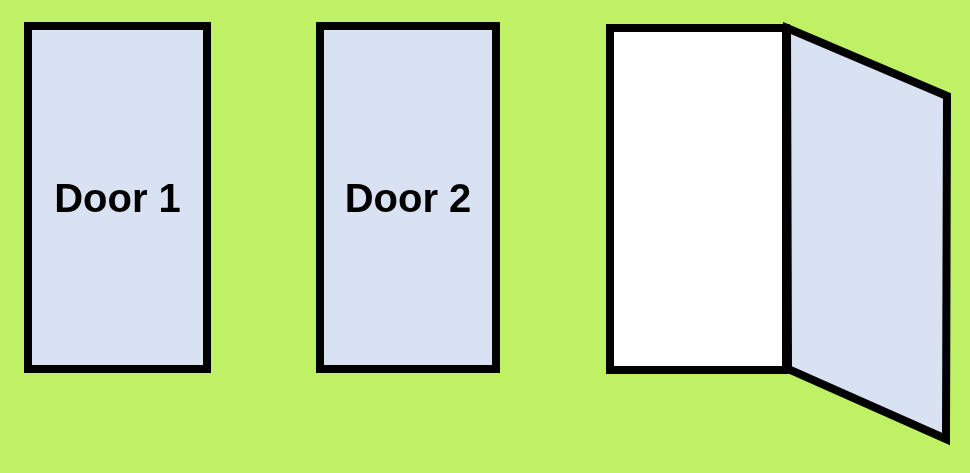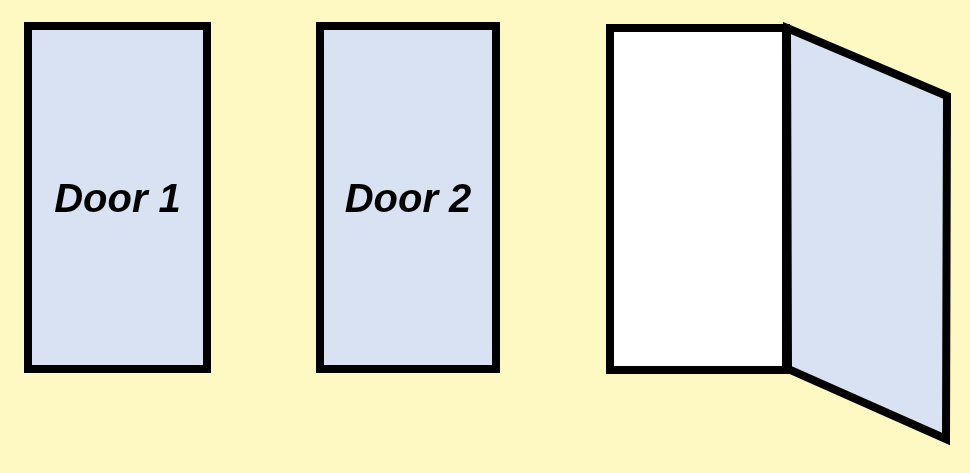--- a/index.html
+++ b/index.html
@@ -4,23 +4,22 @@
 <style>
   html, body {
     margin: 0;
     padding: 0;
     background: #ffffff;
   }
   .stage {
     position: relative;
     width: 970px;
     height: 473px;
-    background: #fef9c3;
+    background: #bef264;
     overflow: hidden;
-    font-style: italic;
   }
   .diagram-svg {
     display: block;
     width: 970px;
     height: 473px;
   }
   .outline {
     stroke: #000000;
     stroke-width: 8;
     stroke-linejoin: miter;

